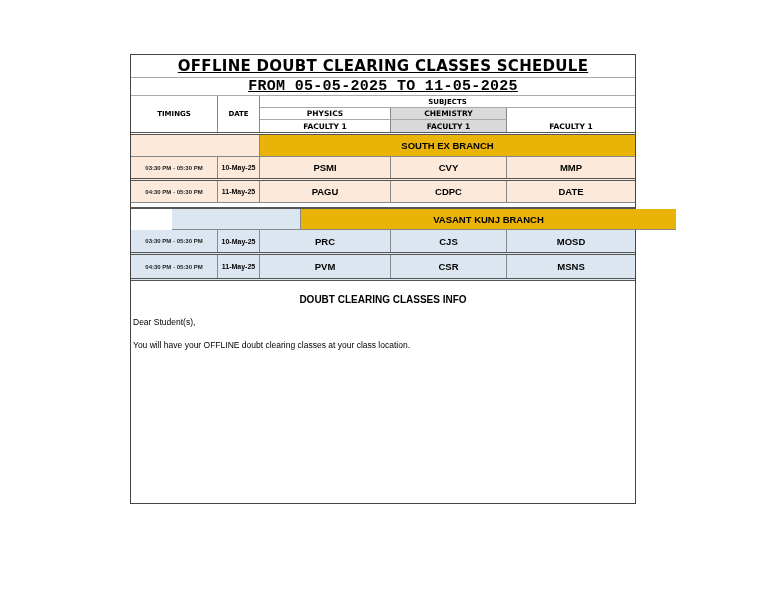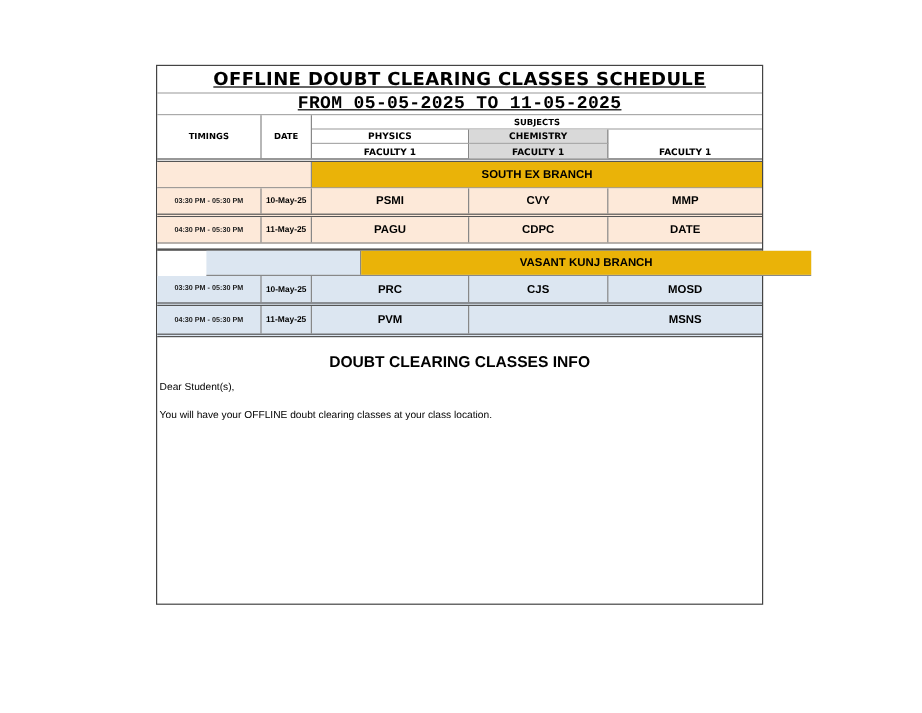--- a/index.html
+++ b/index.html
@@ -17,21 +17,21 @@
   .date { font-weight: bold; font-size: 7px; }
   .code { font-weight: bold; font-size: 9.5px; }
   .branch { font-weight: bold; font-size: 9.5px; }
   .hl { border-bottom: 1px solid #aaa; }
   .vl { border-right: 1px solid #888; }
   .peach { background: #fde9d9; }
   .blue { background: #dce6f1; }
   .yellow { background: #eab308; }
   .gray { background: #d9d9d9; }
   .dbl { border-bottom: 3px double #555; }
-  .info-title { position: absolute; left: 0; width: 504px; top: 239px; text-align: center; font-weight: bold; font-size: 13px; }
+  .info-title { position: absolute; left: 0; width: 504px; top: 239px; text-align: center; font-weight: bold; font-size: 10px; }
   .info-text { position: absolute; left: 2px; font-size: 8.5px; }
 </style>
 </head>
 <body>
 
 <div class="sheet">
 
   <div class="row hl" style="top:0;height:23px;">
     <div class="cell title" style="left:0;right:0;">OFFLINE DOUBT CLEARING CLASSES SCHEDULE</div>
   </div>
@@ -82,19 +82,20 @@
     <div class="cell vl time" style="left:0;width:87px;">03:30 PM - 05:30 PM</div>
     <div class="cell vl date" style="left:87px;width:42px;">10-May-25</div>
     <div class="cell vl code" style="left:129px;width:131px;">PRC</div>
     <div class="cell vl code" style="left:260px;width:116px;">CJS</div>
     <div class="cell code" style="left:376px;right:0;">MOSD</div>
   </div>
   <div class="row blue dbl" style="top:200px;height:26px;">
     <div class="cell vl time" style="left:0;width:87px;">04:30 PM - 05:30 PM</div>
     <div class="cell vl date" style="left:87px;width:42px;">11-May-25</div>
     <div class="cell vl code" style="left:129px;width:131px;">PVM</div>
+    <div class="cell vl code" style="left:260px;width:116px;">CSR</div>
     <div class="cell code" style="left:376px;right:0;text-align:right;">MSNS</div>
   </div>
 
   <div class="info-title">DOUBT CLEARING CLASSES INFO</div>
   <div class="info-text" style="top:262px;">Dear Student(s),</div>
   <div class="info-text" style="top:285px;">You will have your OFFLINE doubt clearing classes at your class location.</div>
 </div>
 
 </body></html>

